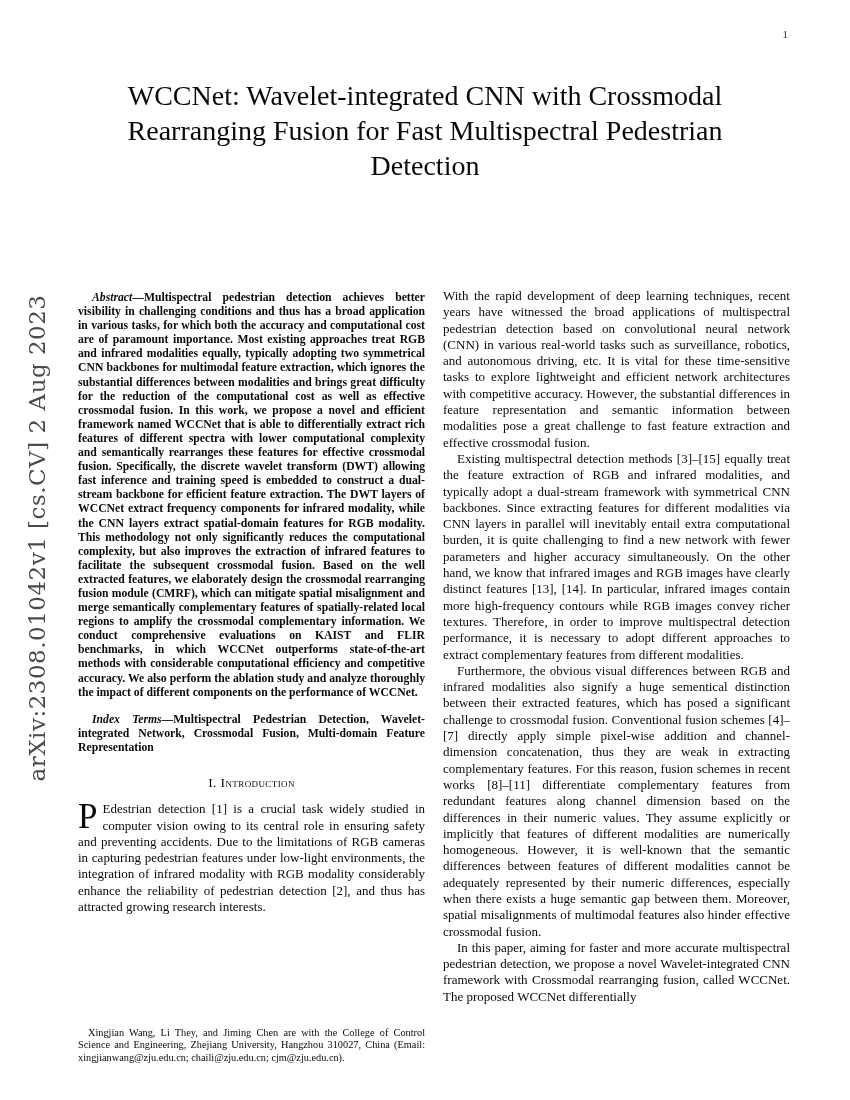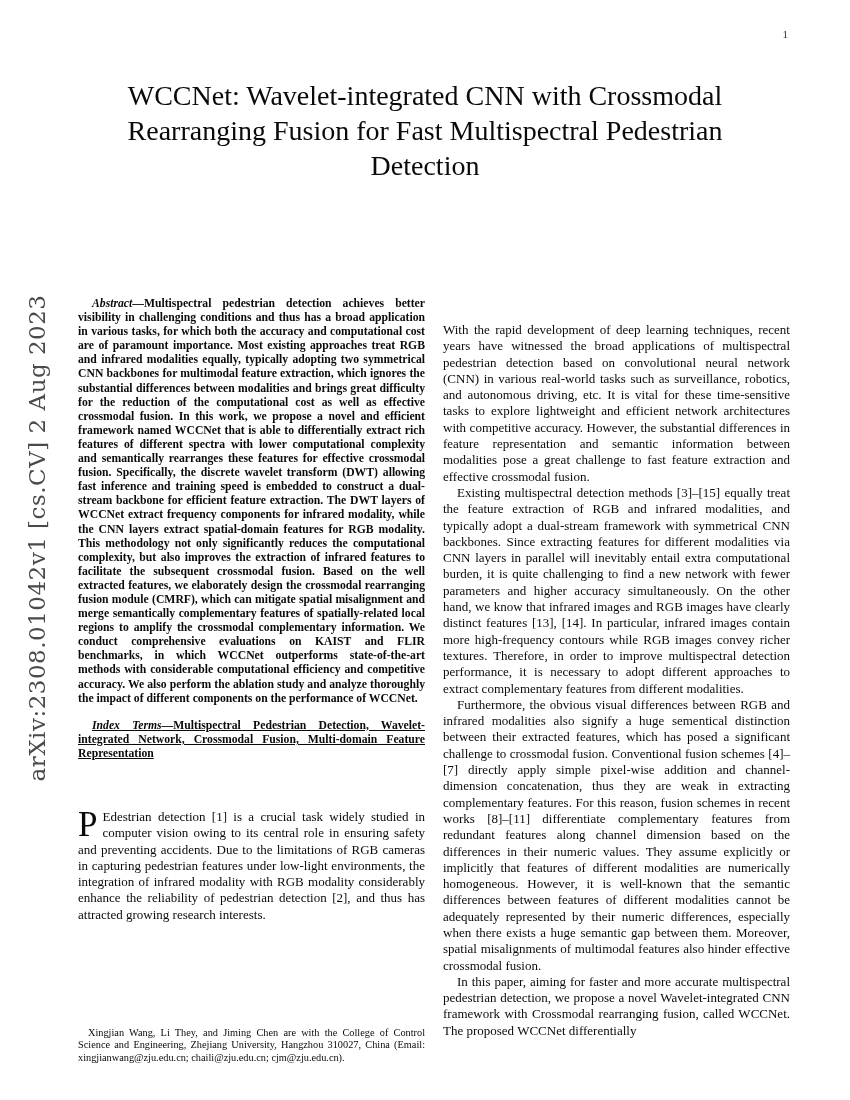--- a/index.html
+++ b/index.html
@@ -63,39 +63,39 @@
   }
   .col { flex: 1 1 0; min-width: 0; font-size: 13px; line-height: 16.3px; }
   .col-left { display: flex; flex-direction: column; }
 
   .abstract, .index-terms {
     font-weight: bold;
     font-size: 11.7px;
     line-height: 14.1px;
     text-align: justify;
     text-indent: 14px;
-    margin: 9px 0 9px 0;
+    margin: 3px 0 9px 0;
   }
-  .index-terms { margin: 4px 0 14px 0; text-decoration: underline; }
+  .index-terms { margin: 4px 0 14px 0; }
   .lead { font-style: italic; }
 
   .section-heading {
     font-size: 13.5px;
     font-weight: 400;
     font-variant: small-caps;
     letter-spacing: 0.4px;
     text-align: center;
     margin: 6px 0 10px 0;
   }
   .body-par {
     margin: 0;
     text-align: justify;
     text-indent: 14px;
   }
-  .noindent, .dropcap-par { text-indent: 0; margin-top: 34px; }
+  .noindent, .dropcap-par { text-indent: 0; }
   .dropcap {
     float: left;
     font-size: 35px;
     line-height: 28px;
     padding: 2px 5px 0 0;
   }
   .footnote {
     margin-top: auto;
     padding-top: 10px;
     font-size: 10.3px;
@@ -117,20 +117,21 @@
     <h1 class="title">WCCNet: Wavelet-integrated CNN with Crossmodal Rearranging Fusion for Fast Multispectral Pedestrian Detection</h1>
   </header>
 
   <div class="columns">
 
     <div class="col col-left">
       <p class="abstract"><span class="lead">Abstract</span><span>—Multispectral pedestrian detection achieves better visibility in challenging conditions and thus has a broad application in various tasks, for which both the accuracy and computational cost are of paramount importance. Most existing approaches treat RGB and infrared modalities equally, typically adopting two symmetrical CNN backbones for multimodal feature extraction, which ignores the substantial differences between modalities and brings great difficulty for the reduction of the computational cost as well as effective crossmodal fusion. In this work, we propose a novel and efficient framework named WCCNet that is able to differentially extract rich features of different spectra with lower computational complexity and semantically rearranges these features for effective crossmodal fusion. Specifically, the discrete wavelet transform (DWT) allowing fast inference and training speed is embedded to construct a dual-stream backbone for efficient feature extraction. The DWT layers of WCCNet extract frequency components for infrared modality, while the CNN layers extract spatial-domain features for RGB modality. This methodology not only significantly reduces the computational complexity, but also improves the extraction of infrared features to facilitate the subsequent crossmodal fusion. Based on the well extracted features, we elaborately design the crossmodal rearranging fusion module (CMRF), which can mitigate spatial misalignment and merge semantically complementary features of spatially-related local regions to amplify the crossmodal complementary information. We conduct comprehensive evaluations on KAIST and FLIR benchmarks, in which WCCNet outperforms state-of-the-art methods with considerable computational efficiency and competitive accuracy. We also perform the ablation study and analyze thoroughly the impact of different components on the performance of WCCNet.</span></p>
 
       <p class="index-terms"><span class="lead">Index Terms</span><span>—Multispectral Pedestrian Detection, Wavelet-integrated Network, Crossmodal Fusion, Multi-domain Feature Representation</span></p>
 
+      <h2 class="section-heading">I. Introduction</h2>
 
       <p class="body-par dropcap-par"><span class="dropcap">P</span><span>Edestrian detection [1] is a crucial task widely studied in computer vision owing to its central role in ensuring safety and preventing accidents. Due to the limitations of RGB cameras in capturing pedestrian features under low-light environments, the integration of infrared modality with RGB modality considerably enhance the reliability of pedestrian detection [2], and thus has attracted growing research interests.</span></p>
 
       <div class="footnote">
         <p>Xingjian Wang, Li They, and Jiming Chen are with the College of Control Science and Engineering, Zhejiang University, Hangzhou 310027, China (Email: xingjianwang@zju.edu.cn; chaili@zju.edu.cn; cjm@zju.edu.cn).</p>
       </div>
     </div>
 
     <div class="col col-right">
       <p class="body-par noindent">With the rapid development of deep learning techniques, recent years have witnessed the broad applications of multispectral pedestrian detection based on convolutional neural network (CNN) in various real-world tasks such as surveillance, robotics, and autonomous driving, etc. It is vital for these time-sensitive tasks to explore lightweight and efficient network architectures with competitive accuracy. However, the substantial differences in feature representation and semantic information between modalities pose a great challenge to fast feature extraction and effective crossmodal fusion.</p>

